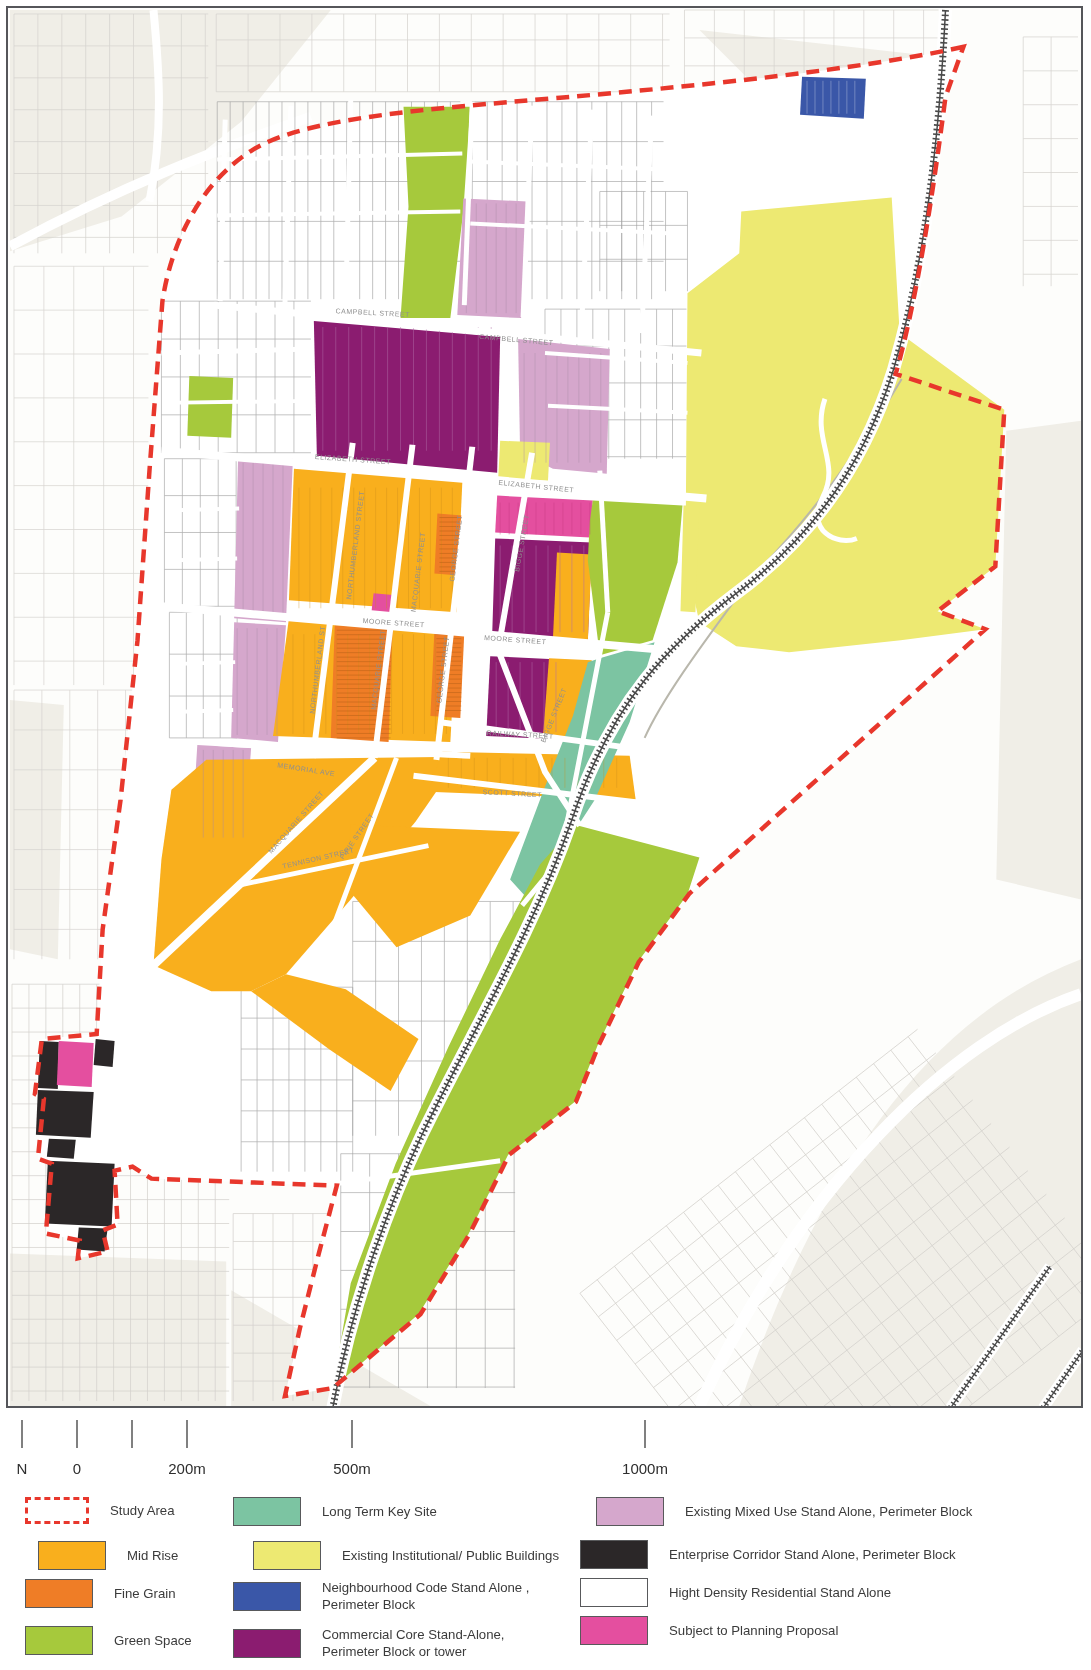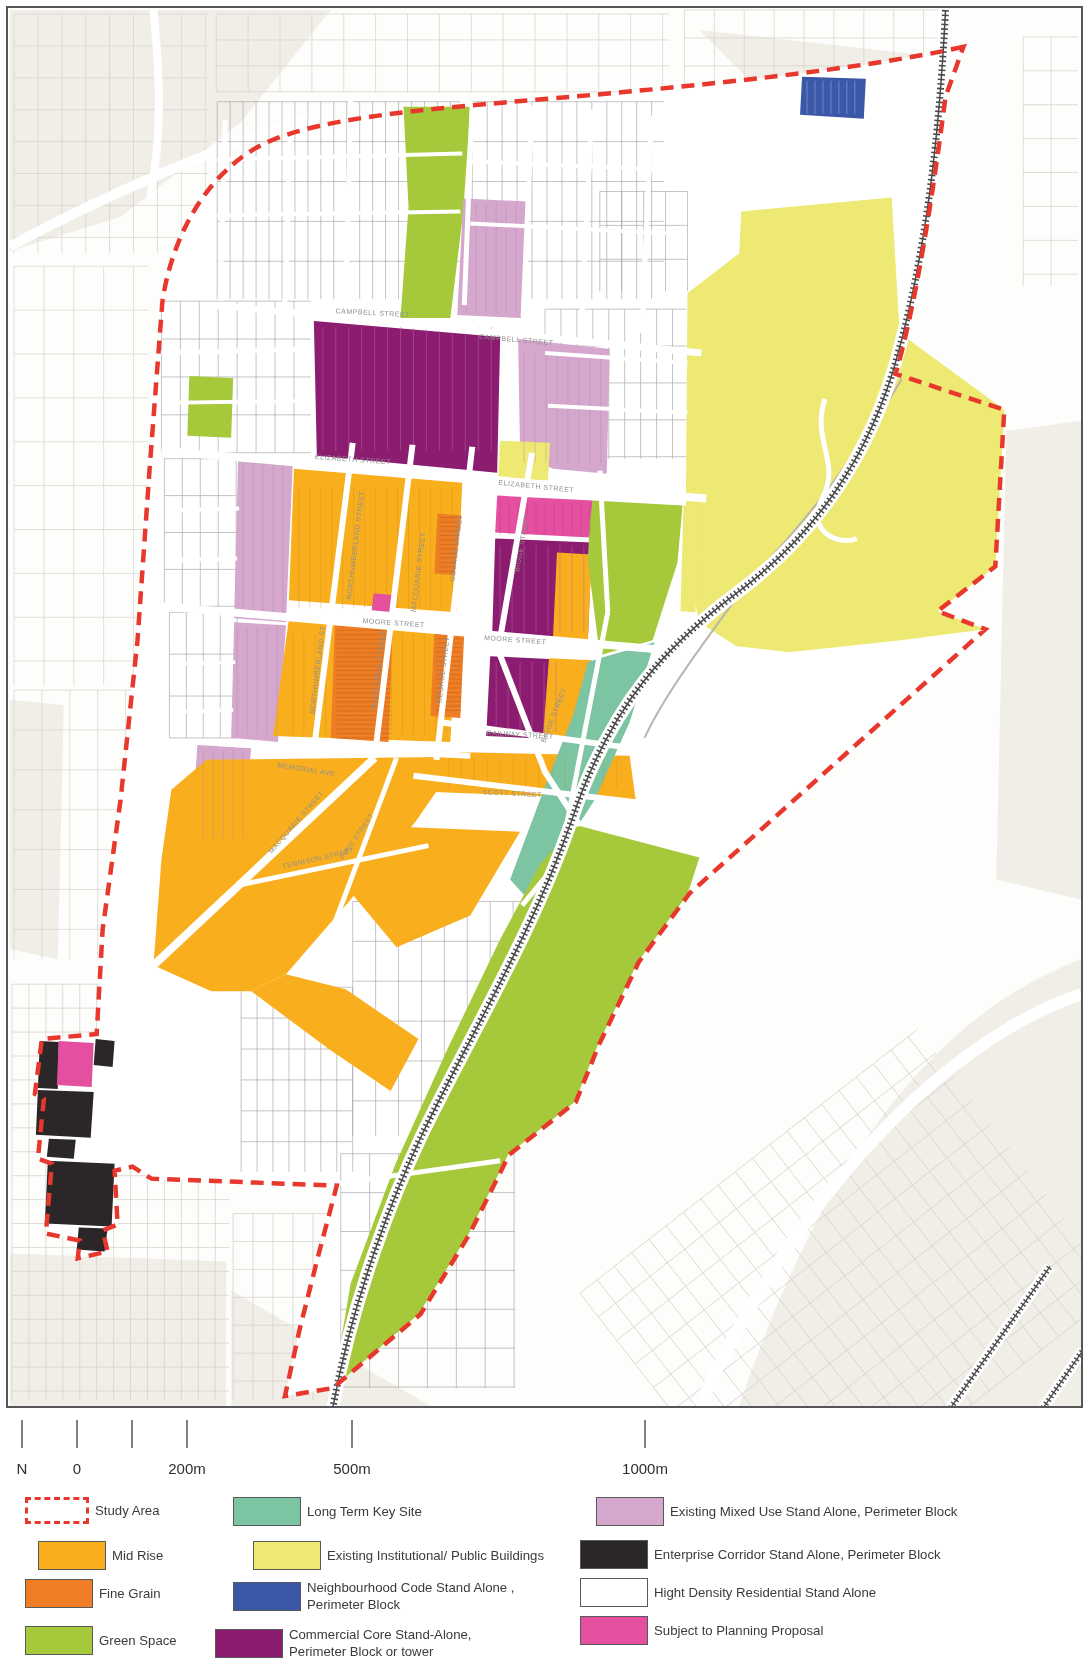--- a/index.html
+++ b/index.html
@@ -1,21 +1,21 @@
 <!DOCTYPE html>
 <html><head>
 <meta charset="utf-8">
 <style>
   html,body{margin:0;padding:0;background:#fff;font-family:"Liberation Sans",sans-serif;}
   .page{position:relative;width:1091px;height:1670px;background:#fff;overflow:hidden;}
   .map-frame{position:absolute;left:6px;top:6px;width:1077px;height:1402px;
     border:2.5px solid #55565a;box-sizing:border-box;background:#fdfdfb;}
   .map-frame svg{display:block;width:100%;height:100%;}
   .scale-bar{position:absolute;left:0;top:1412px;width:1091px;height:72px;}
-  .legend-item{position:absolute;display:flex;align-items:center;gap:6px;}
+  .legend-item{position:absolute;display:flex;align-items:center;gap:21px;}
   .legend-swatch{width:68px;height:29px;box-sizing:border-box;border:1.3px solid #58595b;flex:0 0 auto;}
   .legend-swatch.dashed{width:64px;height:27px;border:3.2px dashed #e8372c;background:#fff;}
   .legend-label{font-size:13.2px;color:#3b3b3b;line-height:1.3;white-space:pre-line;}
   .scale-label{font-size:15px;fill:#2e2e2e;}
   text.street{fill:#8f8f8f;font-size:7px;letter-spacing:.55px;font-family:"Liberation Sans",sans-serif;}
 </style>
 </head>
 <body>
 
 <div class="page">
@@ -740,21 +740,21 @@
       </div>
       <div class="legend-item" style="left: 233px; top: 1541px; margin-left: 20px;">
         <div class="legend-swatch" style="background: rgb(237, 233, 114);"></div>
         <div class="legend-label">Existing Institutional/ Public Buildings</div>
       </div>
       <div class="legend-item" style="left: 233px; top: 1579px;">
         <div class="legend-swatch" style="background: rgb(58, 87, 168);"></div>
         <div class="legend-label">Neighbourhood Code Stand Alone ,
 Perimeter Block</div>
       </div>
-      <div class="legend-item" style="left: 215px; top: 1626px;">
+      <div class="legend-item" style="left: 233px; top: 1626px;">
         <div class="legend-swatch" style="background: rgb(139, 28, 112);"></div>
         <div class="legend-label">Commercial Core Stand-Alone,
 Perimeter Block or tower</div>
       </div>
       <div class="legend-item" style="left: 580px; top: 1497px; padding-left: 16px;">
         <div class="legend-swatch" style="background: rgb(213, 167, 204);"></div>
         <div class="legend-label">Existing Mixed Use Stand Alone, Perimeter Block</div>
       </div>
       <div class="legend-item" style="left: 580px; top: 1540px;">
         <div class="legend-swatch" style="background: rgb(43, 39, 40);"></div>

